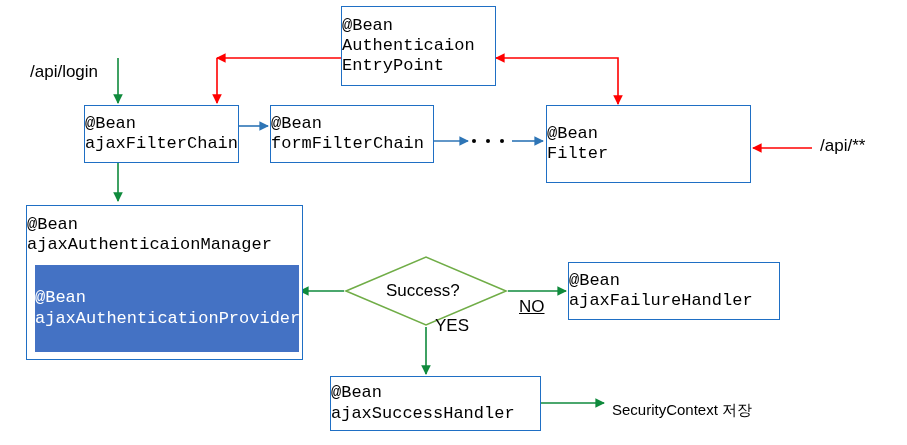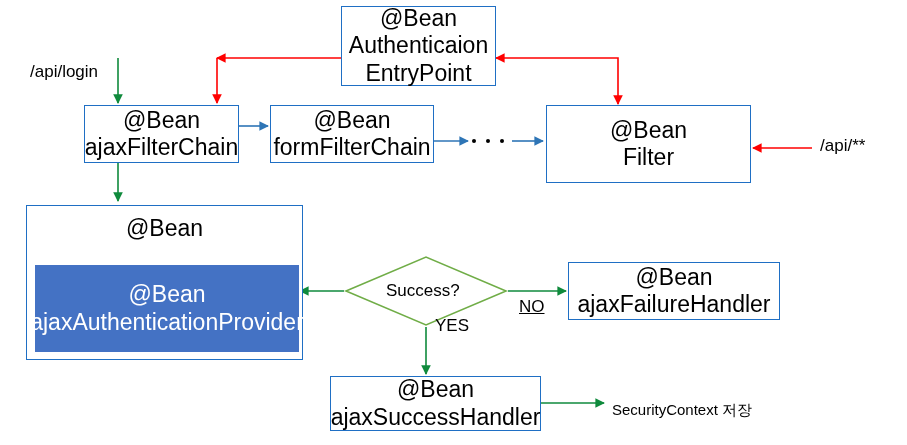--- a/index.html
+++ b/index.html
@@ -23,27 +23,28 @@
     height: 445px;
     pointer-events: none;
   }
   .node {
     position: absolute;
     box-sizing: border-box;
     border: 1.6px solid #1f6fc4;
     background: #ffffff;
     display: flex;
     flex-direction: column;
-    align-items: center;
+    align-items: flex-start;
     justify-content: center;
     color: #000000;
-    font-size: 23px;
+    font-size: 17px;
     line-height: 1.18;
     text-align: center;
     white-space: nowrap;
+    font-family: Liberation Mono, monospace;
   }
   .node.provider {
     background: #4472c4;
     border: none;
     color: #ffffff;
   }
   .node.manager {
     justify-content: flex-start;
     padding-top: 9px;
   }
@@ -140,20 +141,21 @@
     <i></i>
   </div>
 
   <div class="node" style="left:546px; top:105px; width:205px; height:78px;">
     <span class="ln">@Bean</span>
     <span class="ln">Filter</span>
   </div>
 
   <div class="node manager" style="left:26px; top:205px; width:277px; height:155px;">
     <span class="ln">@Bean</span>
+    <span class="ln">ajaxAuthenticaionManager</span>
   </div>
 
   <div class="node provider" style="left:35px; top:265px; width:264px; height:87px;">
     <span class="ln">@Bean</span>
     <span class="ln">ajaxAuthenticationProvider</span>
   </div>
 
   <div class="free-label" style="left:386px; top:281px;">
     <span>Success?</span>
   </div>

